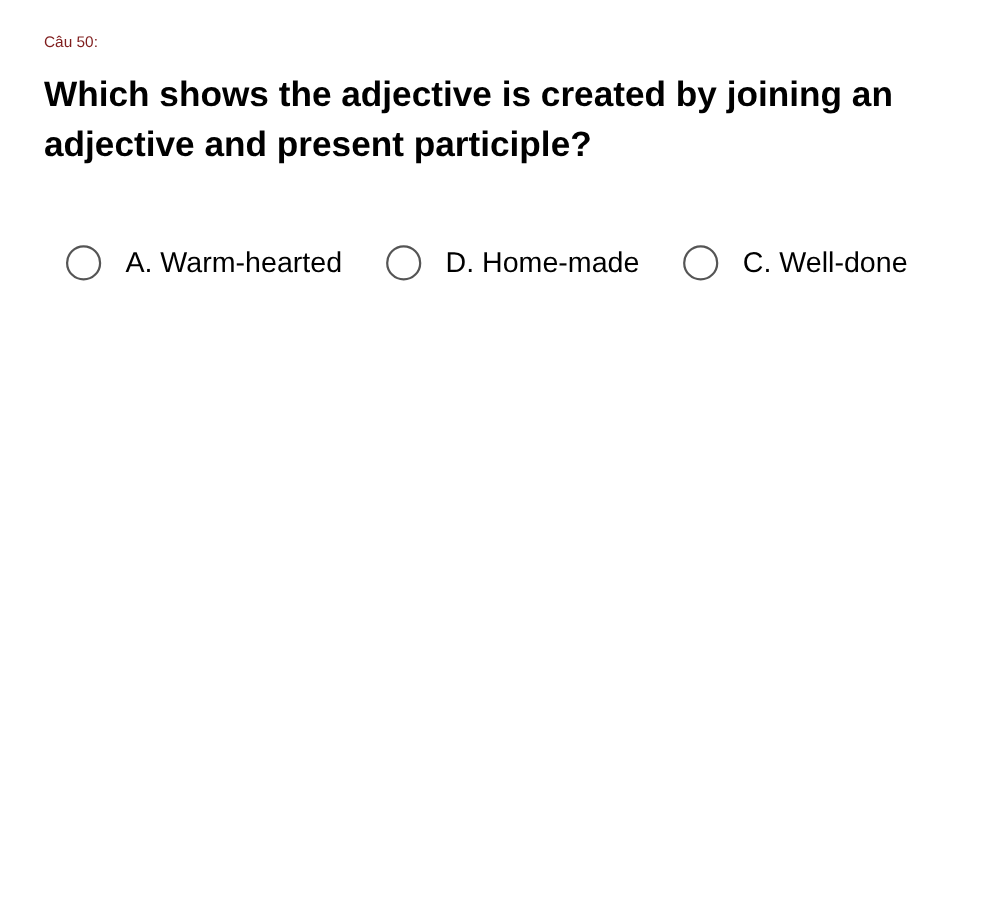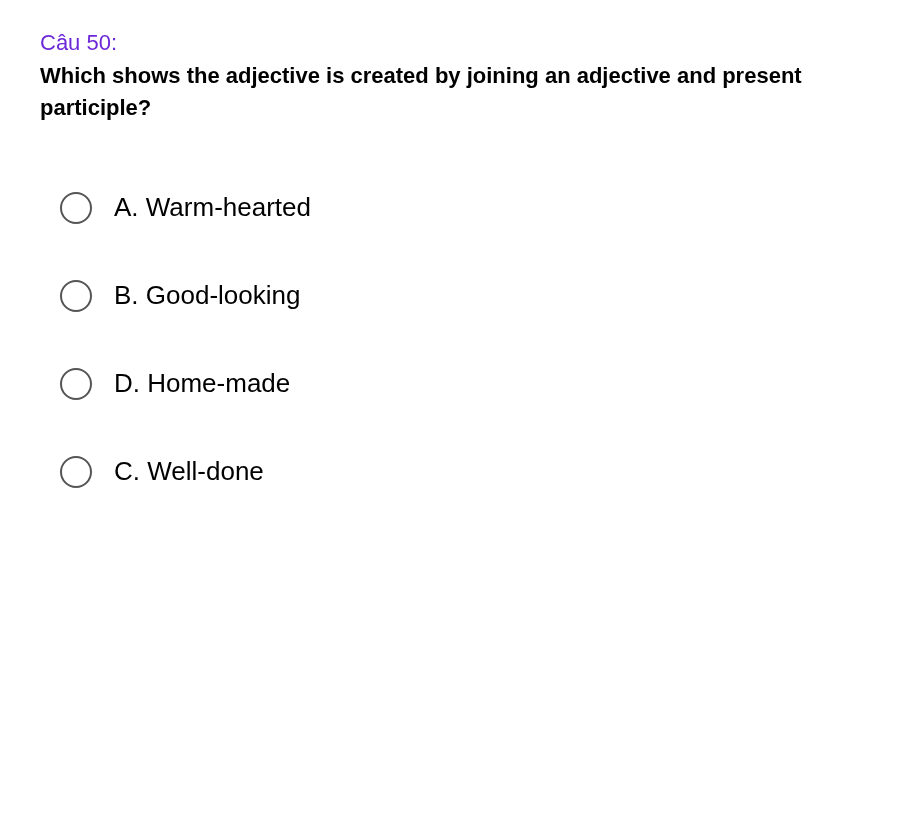--- a/index.html
+++ b/index.html
@@ -10,37 +10,37 @@
 
     body {
       background-color: #ffffff;
       font-family: Arial, Helvetica, sans-serif;
       width: 898px;
       min-height: 837px;
       padding: 30px 40px;
     }
 
     .question-number {
-      font-size: 22px;
+      font-size: 14px;
       font-weight: normal;
-      color: #6d28d9;
-      margin-bottom: 4px;
+      color: #7f1d1d;
+      margin-bottom: 16px;
     }
 
     .question-text {
-      font-size: 22px;
+      font-size: 32px;
       font-weight: bold;
       color: #000000;
       line-height: 1.45;
       margin-bottom: 40px;
     }
 
     .options-container {
       display: flex;
-      flex-direction: column;
+      flex-direction: row;
       gap: 0px;
     }
 
     .option-item {
       display: flex;
       align-items: center;
       padding: 28px 20px;
       cursor: pointer;
     }
 
@@ -66,24 +66,20 @@
 <div class="question-number">Câu 50:</div>
 <div class="question-text">Which shows the adjective is created by joining an adjective and present participle?</div>
 
 <div class="options-container">
 
   <div class="option-item">
     <div class="radio-circle"></div>
     <span class="option-label">A. Warm-hearted</span>
   </div>
 
-  <div class="option-item">
-    <div class="radio-circle"></div>
-    <span class="option-label">B. Good-looking</span>
-  </div>
 
   <div class="option-item">
     <div class="radio-circle"></div>
     <span class="option-label">D. Home-made</span>
   </div>
 
   <div class="option-item">
     <div class="radio-circle"></div>
     <span class="option-label">C. Well-done</span>
   </div>

